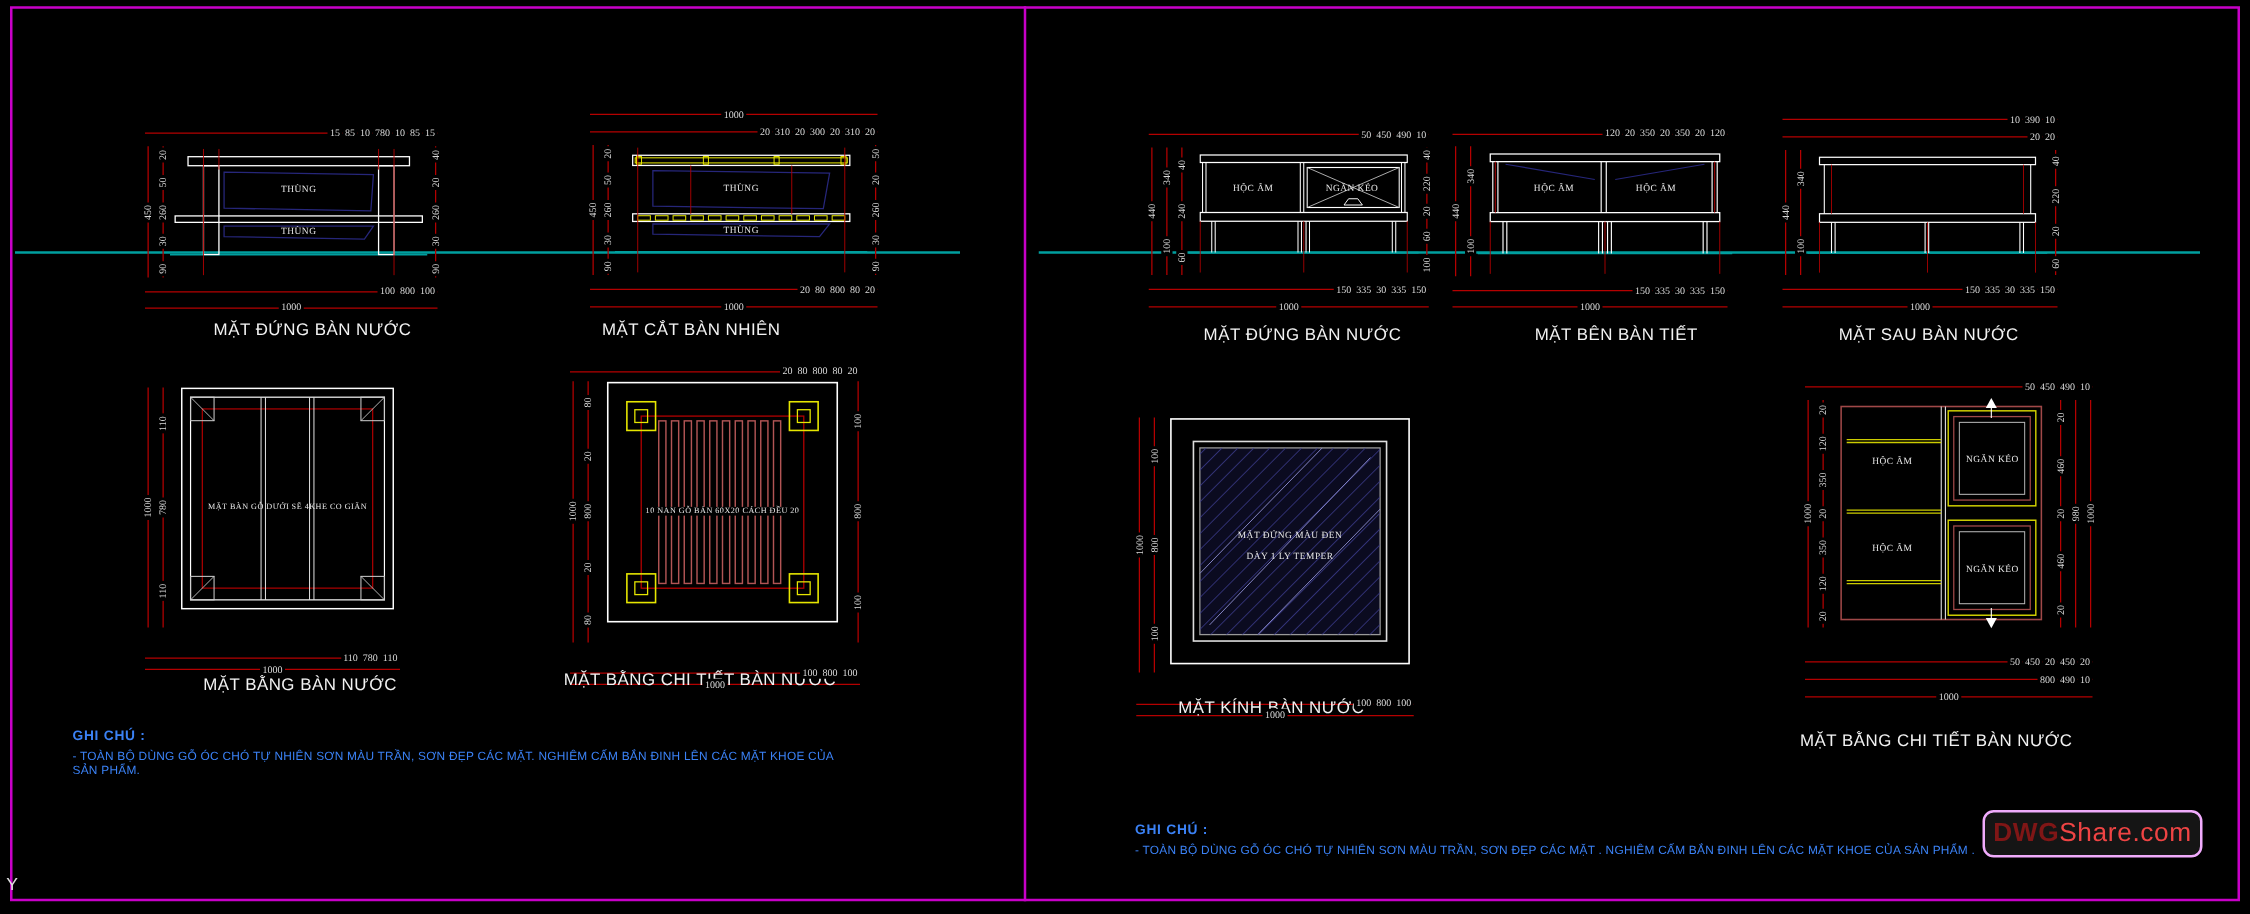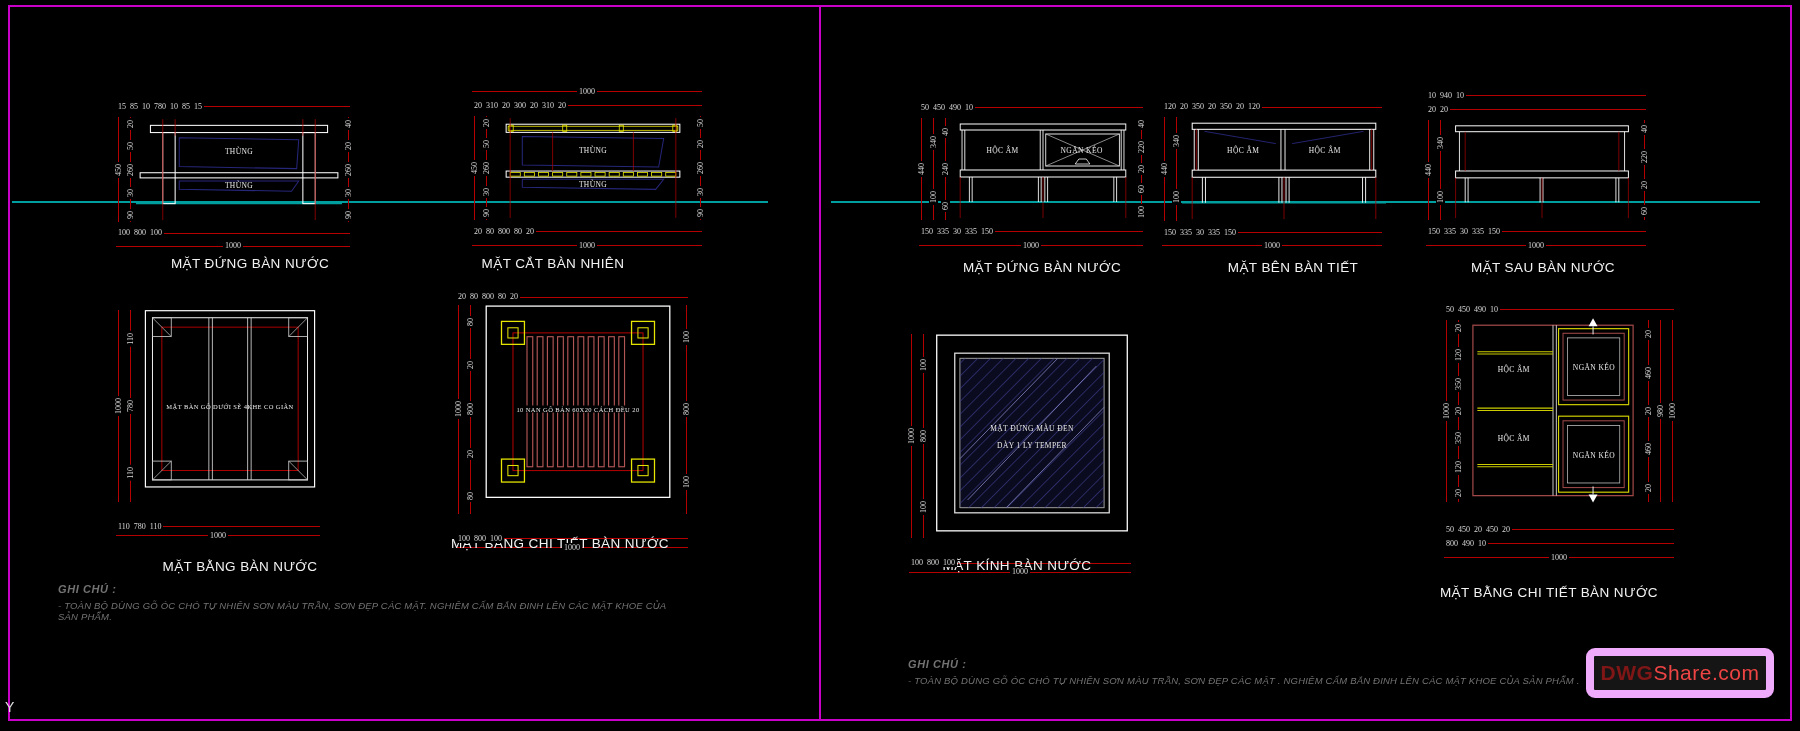--- a/index.html
+++ b/index.html
@@ -2,44 +2,44 @@
 <html><head>
 <meta charset="utf-8">
 <style>
   html,body{margin:0;padding:0;background:#000;}
   body{width:1800px;height:731px;position:relative;overflow:hidden;
        font-family:"Liberation Sans",sans-serif;}
   .sheet-border{position:absolute;border:2px solid #c800c8;}
   .divider{position:absolute;background:#c800c8;}
   .ground{position:absolute;height:2px;background:#009f9f;}
   .drawing{position:absolute;display:flex;flex-direction:column;font-family:Liberation Serif, serif;}
-  .dimrow{position:relative;display:flex;justify-content:flex-start;align-items:center;
+  .dimrow{position:relative;display:flex;justify-content:flex-end;align-items:center;
           height:14px;margin:0 4px;}
   .dimrow.c{justify-content:center;}
   .dimrow.gap{margin-top:16px;}
   .dimrow::before{content:"";position:absolute;left:0;right:0;top:50%;border-top:1px solid #b40000;}
   .dimrow span{position:relative;background:#000;color:#d9d9d9;font-size:8px;line-height:9px;
                padding:0 2px;z-index:1;}
   .figwrap{display:flex;flex:1;align-items:stretch;position:relative;}
   .vdims{position:relative;width:12px;display:flex;flex-direction:column;justify-content:space-around;
          align-items:center;}
   .vdims::before{content:"";position:absolute;top:4px;bottom:4px;left:50%;border-left:1px solid #b40000;}
   .vdims span{position:relative;background:#000;color:#d9d9d9;font-size:8px;z-index:1;
               writing-mode:vertical-rl;transform:rotate(180deg);padding:2px 0;}
   .fig{flex:1;position:relative;}
   .fig svg{display:block;width:100%;height:100%;}
   .figlabel{position:absolute;color:#eaeaea;font-size:7.5px;letter-spacing:.4px;
             transform:translate(-50%,-50%);white-space:nowrap;z-index:2;}
   .figlabel.tiny{font-size:6.5px;}
   .title{position:absolute;color:#f2f2f2;font-size:13.5px;letter-spacing:.4px;white-space:nowrap;
          transform:translateX(-50%);}
-  .note{position:absolute;color:#737373;font-style:italic;}
+  .note{position:absolute;color:#3b82f6;}
   .note .h{font-size:11px;font-weight:bold;letter-spacing:.6px;}
   .note .b{font-size:9.5px;margin-top:5px;letter-spacing:.2px;}
-  .wm{position:absolute;left:1586px;top:648px;width:172px;height:34px;border:8px solid #f0abfc;
+  .wm{position:absolute;left:1586px;top:648px;width:172px;height:34px;border:2px solid #f0abfc;
       border-radius:9px;background:#151515;display:flex;align-items:center;justify-content:center;
       font-size:21px;letter-spacing:.5px;}
   .wm .dwg{color:#801616;font-weight:bold;}
   .wm .rest{color:#ef4444;}
   .ucs{position:absolute;left:5px;top:699px;color:#e0e0e0;font-size:14px;}
 </style>
 </head>
 <body>
 
 <div class="sheet-border" style="left:8px;top:5px;width:1780px;height:712px"></div>
@@ -407,21 +407,21 @@
       <span>150</span>
     </div>
   <div class="dimrow c">
       <span>1000</span>
     </div>
 </div>
 
 <div class="drawing" style="left:1422px;top:88px;width:228px;height:164px">
   <div class="dimrow">
       <span>10</span>
-      <span>940</span>
+      <span>390</span>
       <span>10</span>
     </div>
   <div class="dimrow">
       <span>20</span>
       <span>20</span>
     </div>
   <div class="figwrap">
     <div class="vdims">
         <span>440</span>
       </div>
@@ -580,21 +580,21 @@
       <span>490</span>
       <span>10</span>
     </div>
   <div class="dimrow c">
       <span>1000</span>
     </div>
 </div>
 
 <div class="title" style="left:250px;top:256px">MẶT ĐỨNG BÀN NƯỚC</div>
 <div class="title" style="left:553px;top:256px">MẶT CẮT BÀN NHIÊN</div>
-<div class="title" style="left:240px;top:559px">MẶT BẰNG BÀN NƯỚC</div>
+<div class="title" style="left:240px;top:540px">MẶT BẰNG BÀN NƯỚC</div>
 <div class="title" style="left:560px;top:536px">MẶT BẰNG CHI TIẾT BÀN NƯỚC</div>
 <div class="title" style="left:1042px;top:260px">MẶT ĐỨNG BÀN NƯỚC</div>
 <div class="title" style="left:1293px;top:260px">MẶT BÊN BÀN TIẾT</div>
 <div class="title" style="left:1543px;top:260px">MẶT SAU BÀN NƯỚC</div>
 <div class="title" style="left:1017px;top:558px">MẶT KÍNH BÀN NƯỚC</div>
 <div class="title" style="left:1549px;top:585px">MẶT BẰNG CHI TIẾT BÀN NƯỚC</div>
 
 <div class="note" style="left:58px;top:583px;width:620px">
   <div class="h">GHI CHÚ :</div>
   <div class="b">- TOÀN BỘ DÙNG GỖ ÓC CHÓ TỰ NHIÊN SƠN MÀU TRẦN, SƠN ĐẸP CÁC MẶT. NGHIÊM CẤM BẮN ĐINH LÊN CÁC MẶT KHOE CỦA SẢN PHẨM.</div>

